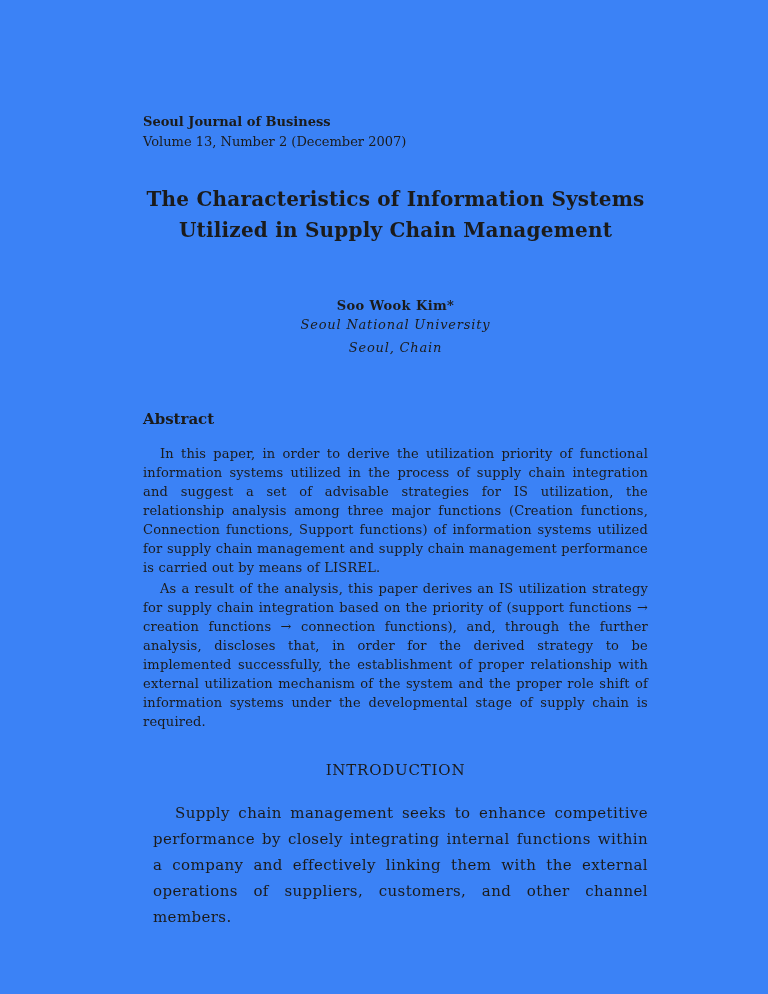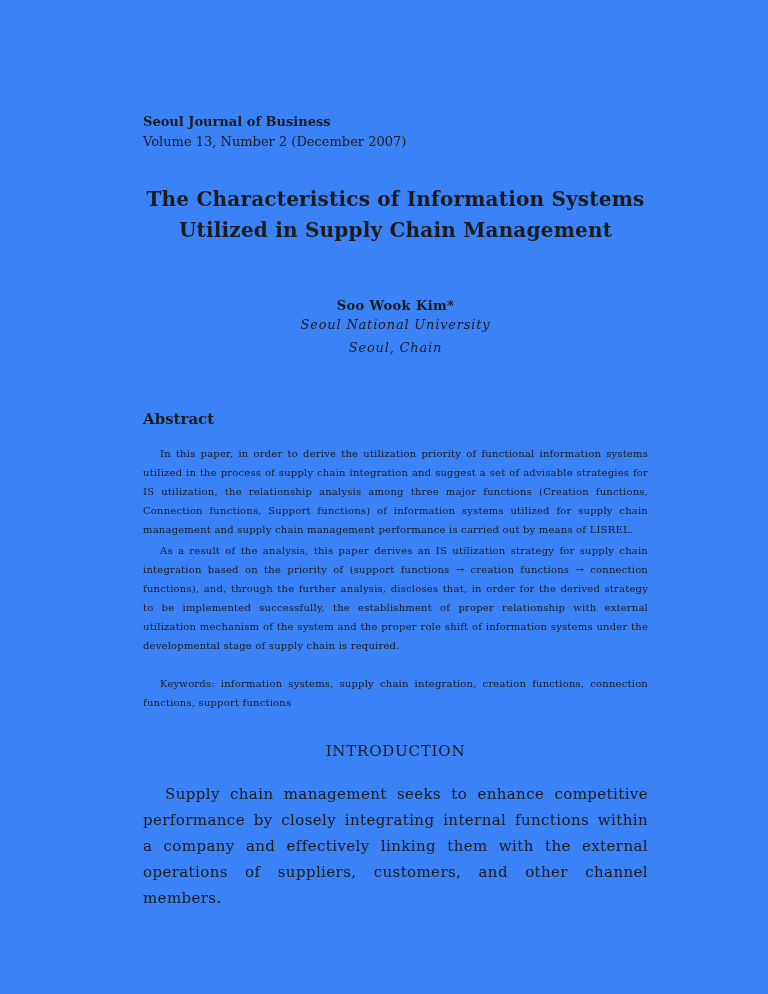--- a/index.html
+++ b/index.html
@@ -52,38 +52,38 @@
   }
   .author-affiliation { }
   .abstract-heading {
     margin: 51px 0 0 0;
     font-size: 15px;
     font-weight: bold;
     text-align: left;
   }
   .body-text {
     margin: 0;
-    font-size: 10px;
+    font-size: 13px;
     line-height: 19px;
     text-align: justify;
     text-indent: 17px;
     letter-spacing: 0.2px;
   }
   .abstract-p1 { margin-top: 16px; }
   .abstract-p2 { margin-top: 2px; }
   .keywords { margin-top: 19px; }
   .section-heading {
     margin: 30px 0 0 0;
     font-size: 15px;
     font-weight: normal;
     text-align: center;
     letter-spacing: 0.8px;
   }
   .intro-text {
-    margin: 21px 0 0 0;
+    margin: 21px 0 0 10px;
     font-size: 15px;
     line-height: 26px;
     text-align: justify;
     text-indent: 22px;
     letter-spacing: 0.4px;
     word-spacing: 1.5px;
   }
 </style>
 </head>
 <body>
@@ -105,19 +105,18 @@
     <div class="author-affiliation">Seoul National University</div>
     <div class="author-location">Seoul, Chain</div>
   </div>
 
   <h2 class="abstract-heading">Abstract</h2>
 
   <p class="body-text abstract-p1">In this paper, in order to derive the utilization priority of functional information systems utilized in the process of supply chain integration and suggest a set of advisable strategies for IS utilization, the relationship analysis among three major functions (Creation functions, Connection functions, Support functions) of information systems utilized for supply chain management and supply chain management performance is carried out by means of LISREL.</p>
 
   <p class="body-text abstract-p2">As a result of the analysis, this paper derives an IS utilization strategy for supply chain integration based on the priority of (support functions → creation functions → connection functions), and, through the further analysis, discloses that, in order for the derived strategy to be implemented successfully, the establishment of proper relationship with external utilization mechanism of the system and the proper role shift of information systems under the developmental stage of supply chain is required.</p>
 
-  <p class="body-text keywords">Keywords: information systems, supply chain integration, creation functions, connection functions, support functions</p>
 
   <h2 class="section-heading">INTRODUCTION</h2>
 
   <p class="intro-text">Supply chain management seeks to enhance competitive performance by closely integrating internal functions within a company and effectively linking them with the external operations of suppliers, customers, and other channel members.</p>
 
 </div>
 
 </body></html>

